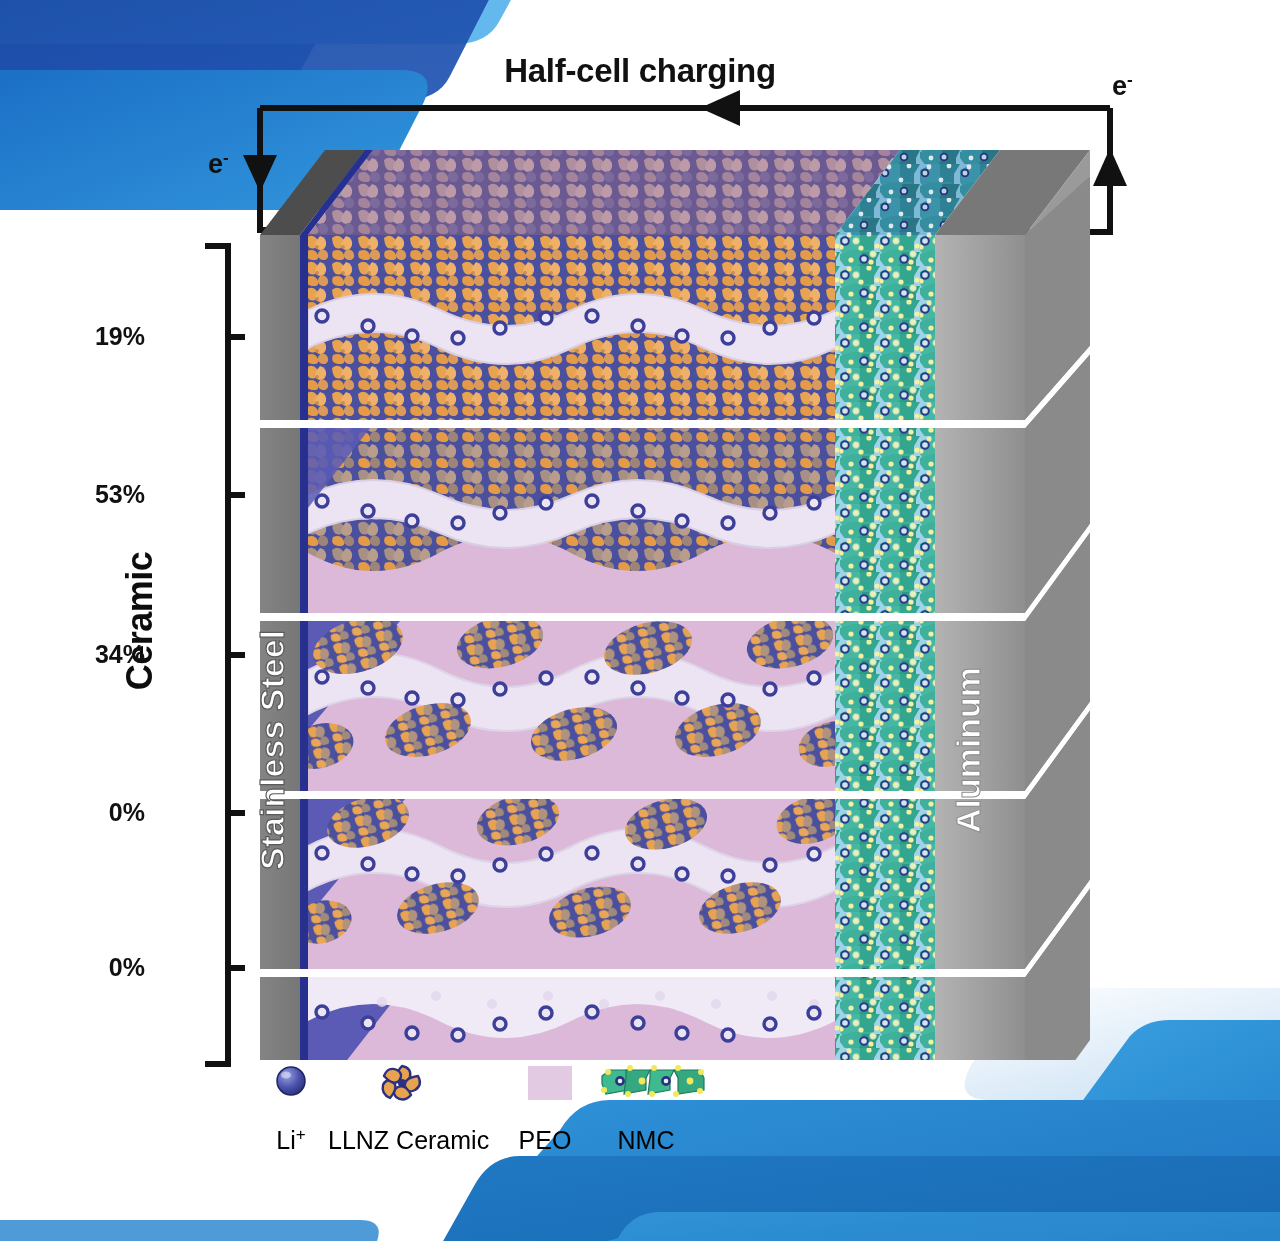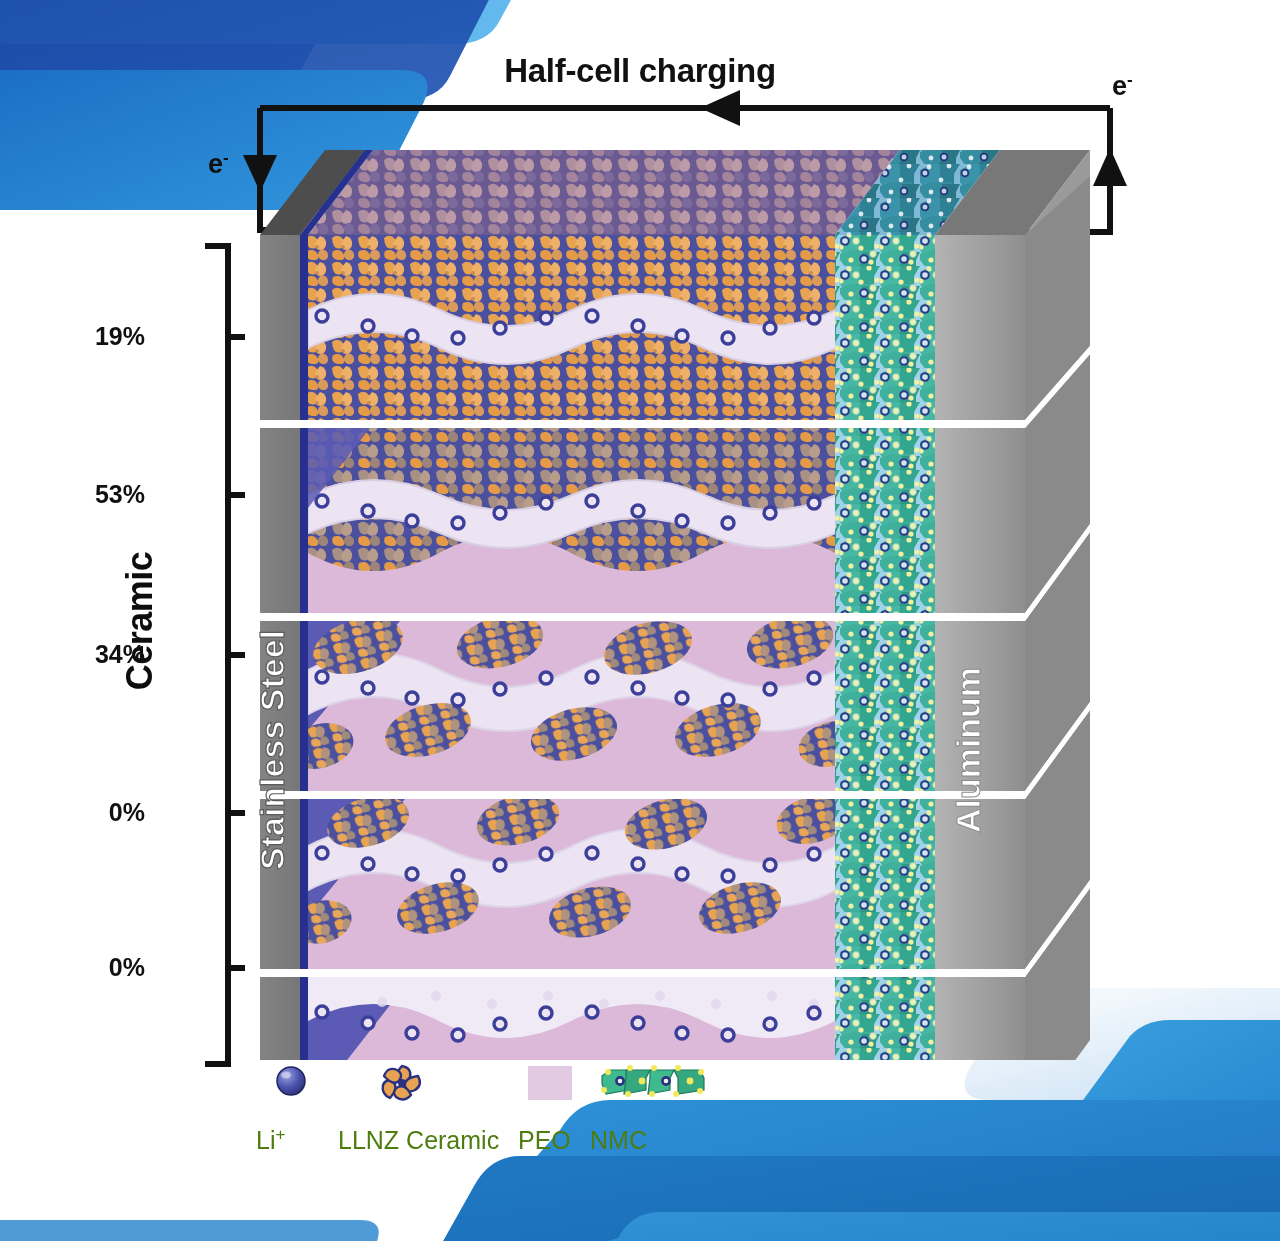--- a/index.html
+++ b/index.html
@@ -53,22 +53,22 @@
 
   
   #cell { left: 200px; top: 130px; width: 920px; height: 930px; }
 
   
   #legend {
     left: 250px; top: 1062px; width: 460px; height: 95px;
   }
   .legend-label {
     position:absolute; bottom: 2px;
-    font-size: 25px; color:#4d7c0f;
-    text-align:left; white-space:nowrap;
+    font-size: 25px; color:#000000;
+    text-align:center; white-space:nowrap;
   }
   .sup { font-size: 17px; vertical-align: super; }
 </style>
 </head>
 <body>
 
 <div id="root">
 
   <svg class="ribbon-layer" id="deco-tl" viewBox="0 0 700 330">
     <defs>
@@ -469,24 +469,24 @@
     <svg class="abs" style="left:128px; top:0px; width:48px; height:42px;" viewBox="0 0 48 42">
       <g fill="#e8a351" stroke="#2b3180" stroke-width="2.4" stroke-linejoin="round">
         <path d="M24,4 q10,2 8,11 q-3,8 -11,4 q-6,-5 3,-15z"></path>
         <path d="M40,14 q5,9 -3,14 q-8,4 -10,-4 q-1,-8 13,-10z"></path>
         <path d="M33,33 q-7,8 -15,2 q-5,-6 2,-10 q8,-3 13,8z"></path>
         <path d="M12,36 q-9,-4 -7,-13 q3,-7 10,-3 q6,5 -3,16z"></path>
         <path d="M6,14 q4,-10 13,-6 q7,4 2,11 q-6,5 -15,-5z"></path>
       </g>
       <circle cx="24" cy="21" r="4" fill="#2b3180"></circle>
     </svg>
-    <div class="legend-label" style="left:88px; width:148px;">LLNZ Ceramic</div>
+    <div class="legend-label" style="left:78px; width:148px;">LLNZ Ceramic</div>
 
     <div class="abs" style="left:278px; top:4px; width:44px; height:34px; background:#e2cbe2;"></div>
-    <div class="legend-label" style="left:268px; width:78px;">PEO</div>
+    <div class="legend-label" style="left:256px; width:78px;">PEO</div>
 
     <svg class="abs" style="left:350px; top:2px; width:110px; height:36px;" viewBox="0 0 110 36">
       <g stroke="#1e7a5c" stroke-width="1.2">
         <path d="M2,12 l8,-6 l22,0 l-4,8 l0,12 l-22,4 l-4,-10z" fill="#3fb98e"></path>
         <path d="M26,6 l24,0 l-4,8 l0,12 l-22,4 l2,-16z" fill="#35a87f"></path>
         <path d="M50,6 l24,0 l-4,8 l0,12 l-22,4 l2,-16z" fill="#3fb98e"></path>
         <path d="M74,6 l26,0 l4,8 l0,12 l-26,4 l0,-16z" fill="#35a87f"></path>
       </g>
       <g fill="#f2e85c">
         <circle cx="8" cy="8" r="3"></circle>

